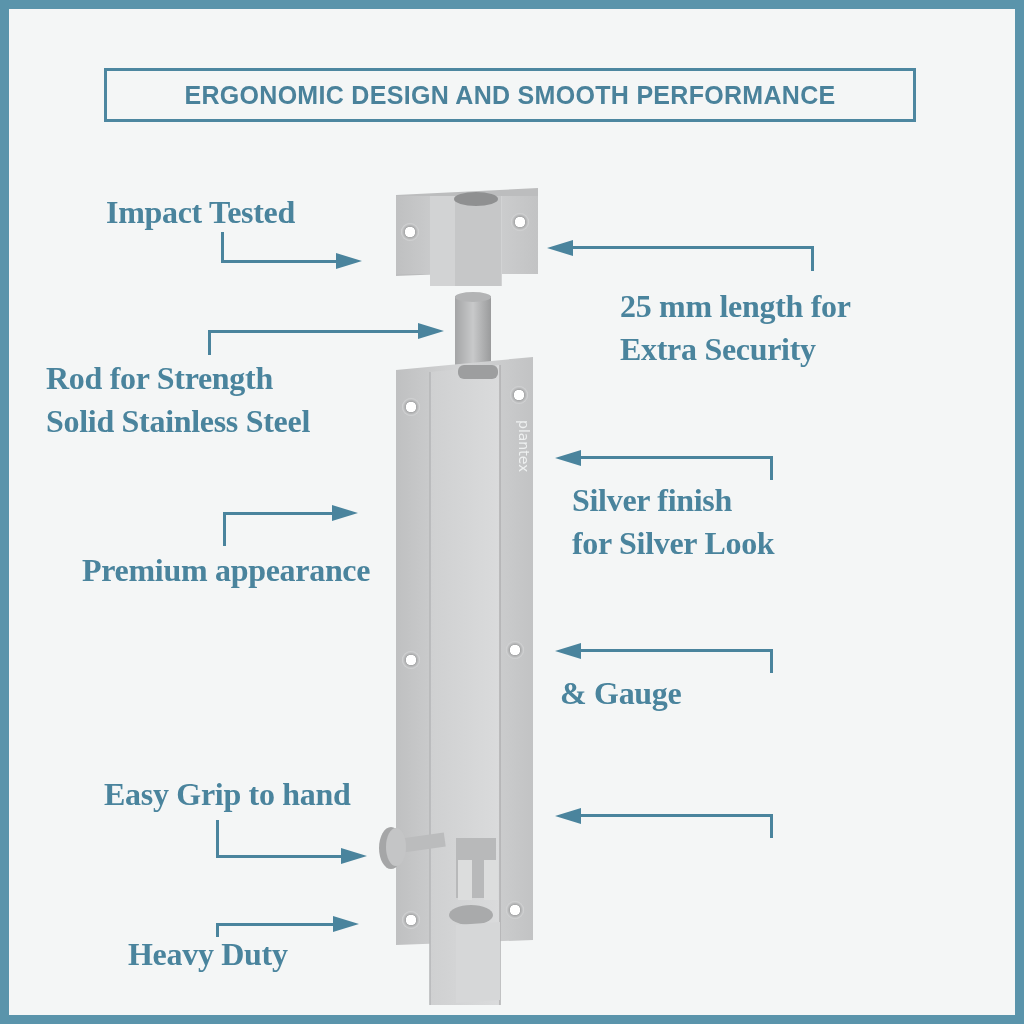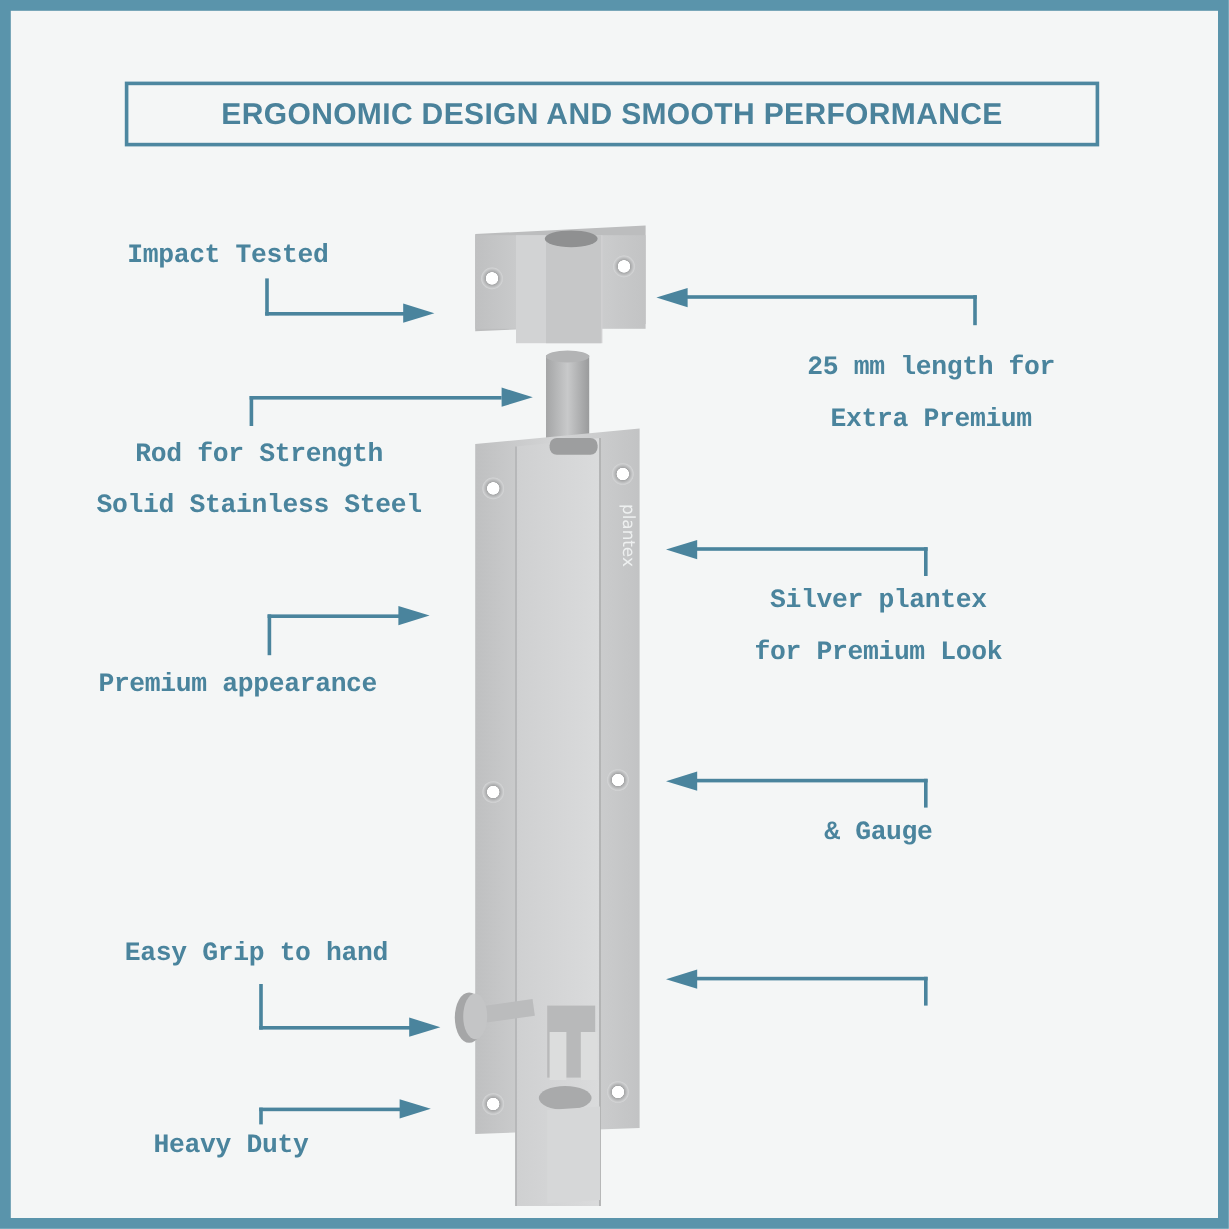--- a/index.html
+++ b/index.html
@@ -1,21 +1,21 @@
 <!DOCTYPE html>
 <html><head>
 <meta charset="utf-8">
 <style>
   html,body{margin:0;padding:0;}
   body{width:1024px;height:1024px;position:relative;background:#5a94ab;overflow:hidden;font-family:"Liberation Sans",sans-serif;}
   .canvas{position:absolute;left:9px;top:9px;width:1006px;height:1006px;background:#f4f6f6;}
   .title-box{position:absolute;left:104px;top:68px;width:812px;height:54px;border:3px solid #4d87a0;box-sizing:border-box;display:flex;align-items:center;justify-content:center;}
   .title-text{color:#4a829b;font-size:25px;font-weight:600;letter-spacing:0.3px;font-family:"Liberation Sans",sans-serif;}
-  .label{position:absolute;color:#4a849d;font-size:22px;font-weight:600;line-height:43px;white-space:nowrap;font-family:Liberation Mono, monospace;letter-spacing:-0.3px;}
-  .label.center{text-align:center;}
+  .label{position:absolute;color:#4a849d;font-size:32px;font-weight:600;line-height:43px;white-space:nowrap;font-family:Liberation Serif, serif;letter-spacing:-0.3px;}
+  .label.center{text-align:left;}
   .line{position:absolute;background:#4a849d;}
   .arrowhead-r{position:absolute;width:0;height:0;border-top:8px solid transparent;border-bottom:8px solid transparent;border-left:26px solid #4a849d;}
   .arrowhead-l{position:absolute;width:0;height:0;border-top:8px solid transparent;border-bottom:8px solid transparent;border-right:26px solid #4a849d;}
   svg.product{position:absolute;left:0;top:0;}
 </style>
 </head>
 <body>
 
 <div class="canvas"></div>
 
@@ -112,29 +112,29 @@
 <div class="line" style="left:216px;top:923px;width:3px;height:14px;"></div>
 <div class="line" style="left:216px;top:923px;width:118px;height:3px;"></div>
 <div class="arrowhead-r" style="left:333px;top:916px;"></div>
 <div class="label" style="left:128px;top:933px;">Heavy Duty</div>
 
 <div class="arrowhead-l" style="left:547px;top:240px;"></div>
 <div class="line" style="left:572px;top:246px;width:242px;height:3px;"></div>
 <div class="line" style="left:811px;top:246px;width:3px;height:25px;"></div>
 <div class="label center" style="left:620px;top:285px;width:312px;">
   <div>25 mm length for</div>
-  <div>Extra Premium</div>
+  <div>Extra Security</div>
 </div>
 
 <div class="arrowhead-l" style="left:555px;top:450px;"></div>
 <div class="line" style="left:580px;top:456px;width:193px;height:3px;"></div>
 <div class="line" style="left:770px;top:456px;width:3px;height:24px;"></div>
 <div class="label center" style="left:572px;top:479px;width:320px;">
-  <div>Silver plantex</div>
-  <div>for Premium Look</div>
+  <div>Silver finish</div>
+  <div>for Silver Look</div>
 </div>
 
 <div class="arrowhead-l" style="left:555px;top:643px;"></div>
 <div class="line" style="left:580px;top:649px;width:193px;height:3px;"></div>
 <div class="line" style="left:770px;top:649px;width:3px;height:24px;"></div>
 <div class="label center" style="left:560px;top:672px;width:344px;">
   <div>&amp; Gauge</div>
 </div>
 
 <div class="arrowhead-l" style="left:555px;top:808px;"></div>

